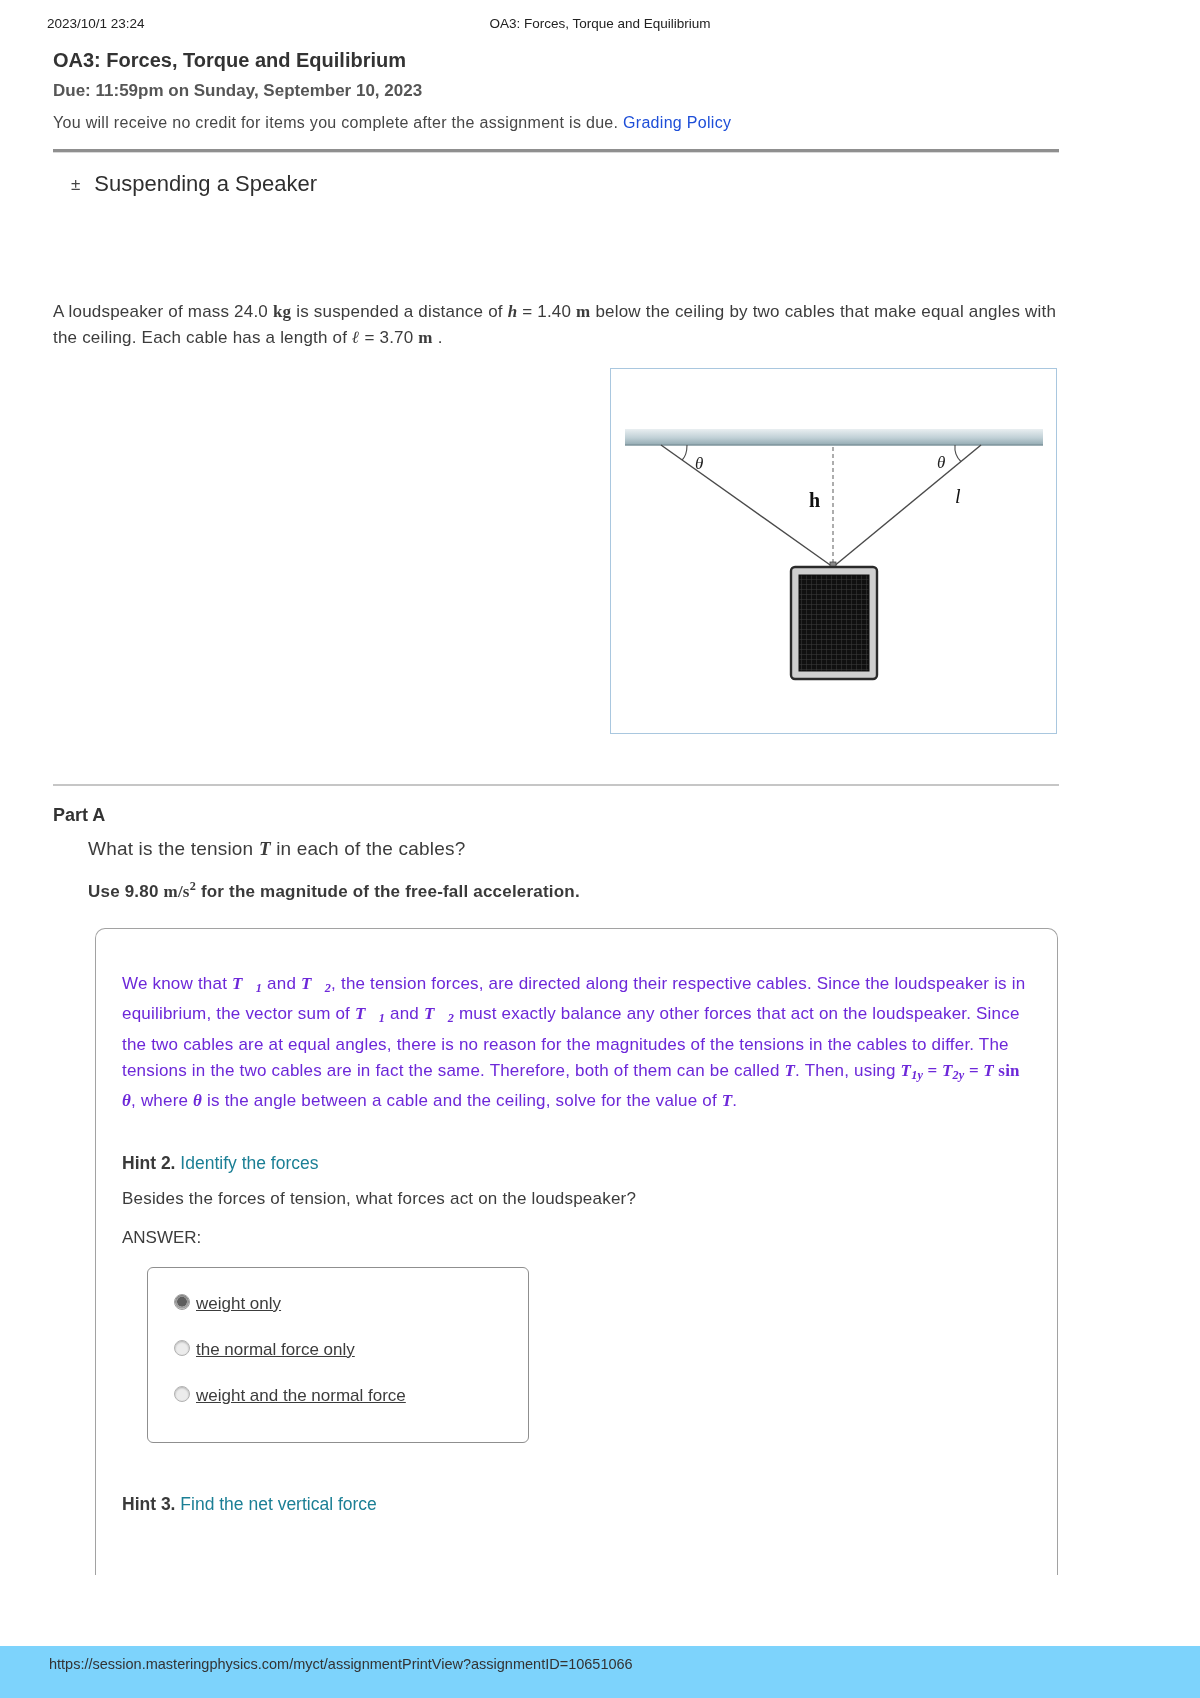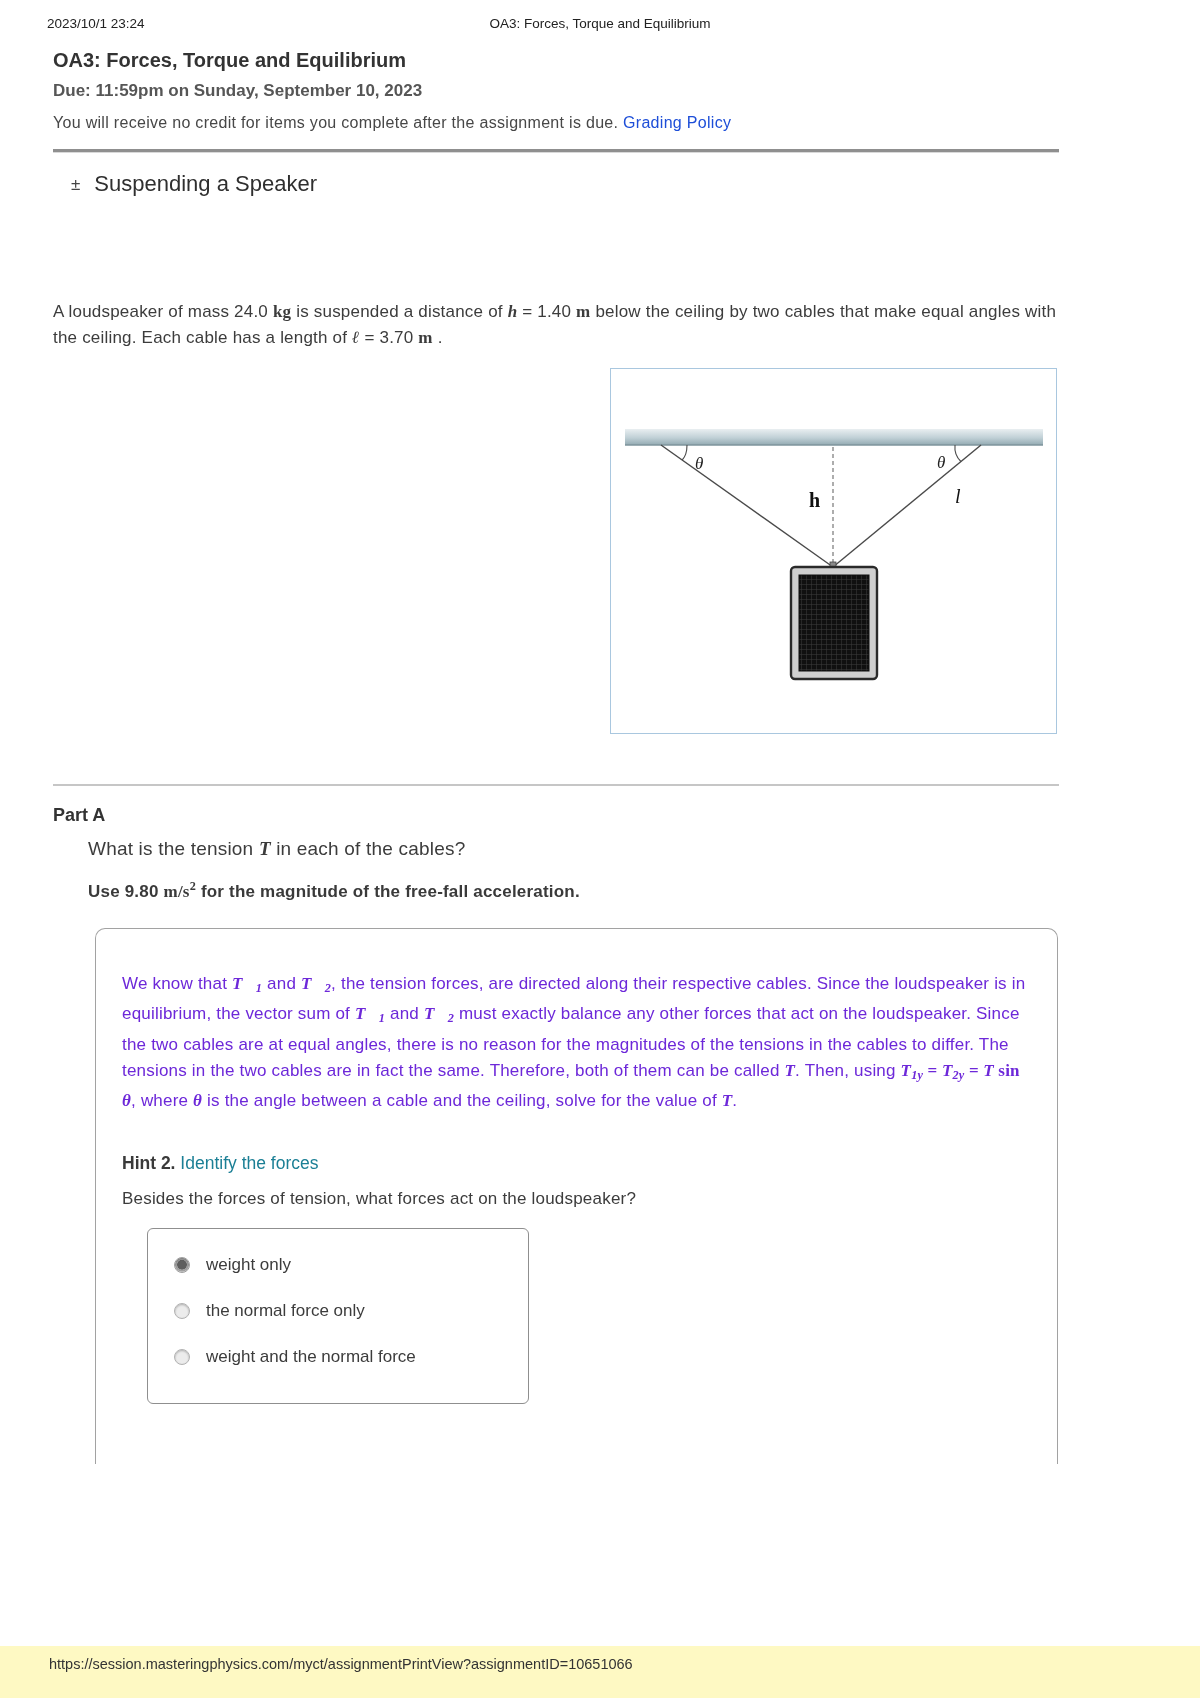--- a/index.html
+++ b/index.html
@@ -49,41 +49,41 @@
   .hint-body { margin:16px 0 0 0; font-size:17px; line-height:26px; width:912px; letter-spacing:0.2px; color:#6d28d9; }
   .hint2-heading { margin-top:38px; }
   .hint-question { margin-top:14px; font-size:17px; line-height:22px; letter-spacing:0.2px; }
   .answer-label { margin-top:14px; font-size:17px; line-height:22px; }
 
   .options-box {
     margin:18px 0 0 25px; width:382px;
     border:1px solid #8f8f8f; border-radius:6px;
     padding:26px 24px 10px 26px;
   }
-  .option-row { display:flex; align-items:center; gap:16px; margin-bottom:26px; font-size:17px; color:#3c3c3c; cursor:pointer; }
+  .option-row { display:flex; gap:6px; margin-bottom:26px; font-size:17px; color:#3c3c3c; cursor:pointer;text-decoration:underline; }
   .radio {
     width:16px; height:16px; flex:0 0 16px; border-radius:50%;
     background:#ececec; border:1px solid #b2b2b2;
     box-shadow: inset 0 1px 2px rgba(0,0,0,.25);
   }
   .radio.checked {
     border-color:#9e9e9e;
     background: radial-gradient(circle at 50% 48%, #5e5e5e 0 4.5px, #a0a0a0 5px 6.5px, #d8d8d8 7px);
   }
   .hint3-heading { margin-top:50px; }
 
   
   .seg-mit { font-family:"Liberation Serif", serif; font-style:italic; font-weight:700; }
   .seg-mbf { font-family:"Liberation Serif", serif; font-weight:700; }
   .seg-sub { font-family:"Liberation Serif", serif; font-style:italic; font-weight:700; font-size:0.72em; vertical-align:-0.28em; }
   .seg-sup { font-family:"Liberation Serif", serif; font-weight:700; font-size:0.72em; vertical-align:0.55em; }
 
   
   .print-footer {
-    position:absolute; left:0; right:0; bottom:0; height:52px; background:#fef9c3;
+    position:absolute; left:0; right:0; bottom:0; height:52px; background:#7dd3fc;
     font-size:14.5px; color:#333;
   }
   .pf-url { position:absolute; left:49px; top:10px; }
   .pf-page { position:absolute; right:57px; top:10px;margin-top:40px; }
 
   .fig-label-serif { font-family:"Liberation Serif", serif; }
 </style>
 </head>
 <body>
 
@@ -153,36 +153,40 @@
   <p class="instruction"><span>Use 9.80 </span><span class="seg-mbf">m/s</span><span class="seg-sup">2</span><span> for the magnitude of the free-fall acceleration.</span></p>
 
   <div class="hint-box">
 
     <p class="hint-body"><span>We know that </span><span class="seg-mit">T⃗</span><span class="seg-sub">1</span><span> and </span><span class="seg-mit">T⃗</span><span class="seg-sub">2</span><span>, the tension forces, are directed along their respective cables. Since the loudspeaker is in equilibrium, the vector sum of </span><span class="seg-mit">T⃗</span><span class="seg-sub">1</span><span> and </span><span class="seg-mit">T⃗</span><span class="seg-sub">2</span><span> must exactly balance any other forces that act on the loudspeaker. Since the two cables are at equal angles, there is no reason for the magnitudes of the tensions in the cables to differ. The tensions in the two cables are in fact the same. Therefore, both of them can be called </span><span class="seg-mit">T</span><span>. Then, using </span><span class="seg-mit">T</span><span class="seg-sub">1y</span><span class="seg-mbf"> = </span><span class="seg-mit">T</span><span class="seg-sub">2y</span><span class="seg-mbf"> = </span><span class="seg-mit">T</span><span class="seg-mbf"> sin </span><span class="seg-mit">θ</span><span>, where </span><span class="seg-mit">θ</span><span> is the angle between a cable and the ceiling, solve for the value of </span><span class="seg-mit">T</span><span>.</span></p>
 
     <div class="hint-heading hint2-heading">
       <span class="hint-label">Hint 2.</span><span class="hint-title"> Identify the forces</span>
     </div>
     <p class="hint-question">Besides the forces of tension, what forces act on the loudspeaker?</p>
+    <div class="answer-label">ANSWER:</div>
 
     <div class="options-box">
       <div class="option-row">
         <span class="radio checked"></span>
         <span>weight only</span>
       </div>
       <div class="option-row">
         <span class="radio"></span>
         <span>the normal force only</span>
       </div>
       <div class="option-row">
         <span class="radio"></span>
         <span>weight and the normal force</span>
       </div>
     </div>
 
+    <div class="hint-heading hint3-heading">
+      <span class="hint-label">Hint 3.</span><span class="hint-title"> Find the net vertical force</span>
+    </div>
 
   </div>
 </div>
 
 <div class="print-footer">
   <div class="pf-url">https://session.masteringphysics.com/myct/assignmentPrintView?assignmentID=10651066</div>
   <div class="pf-page">1/12</div>
 </div>
 
 </body></html>

